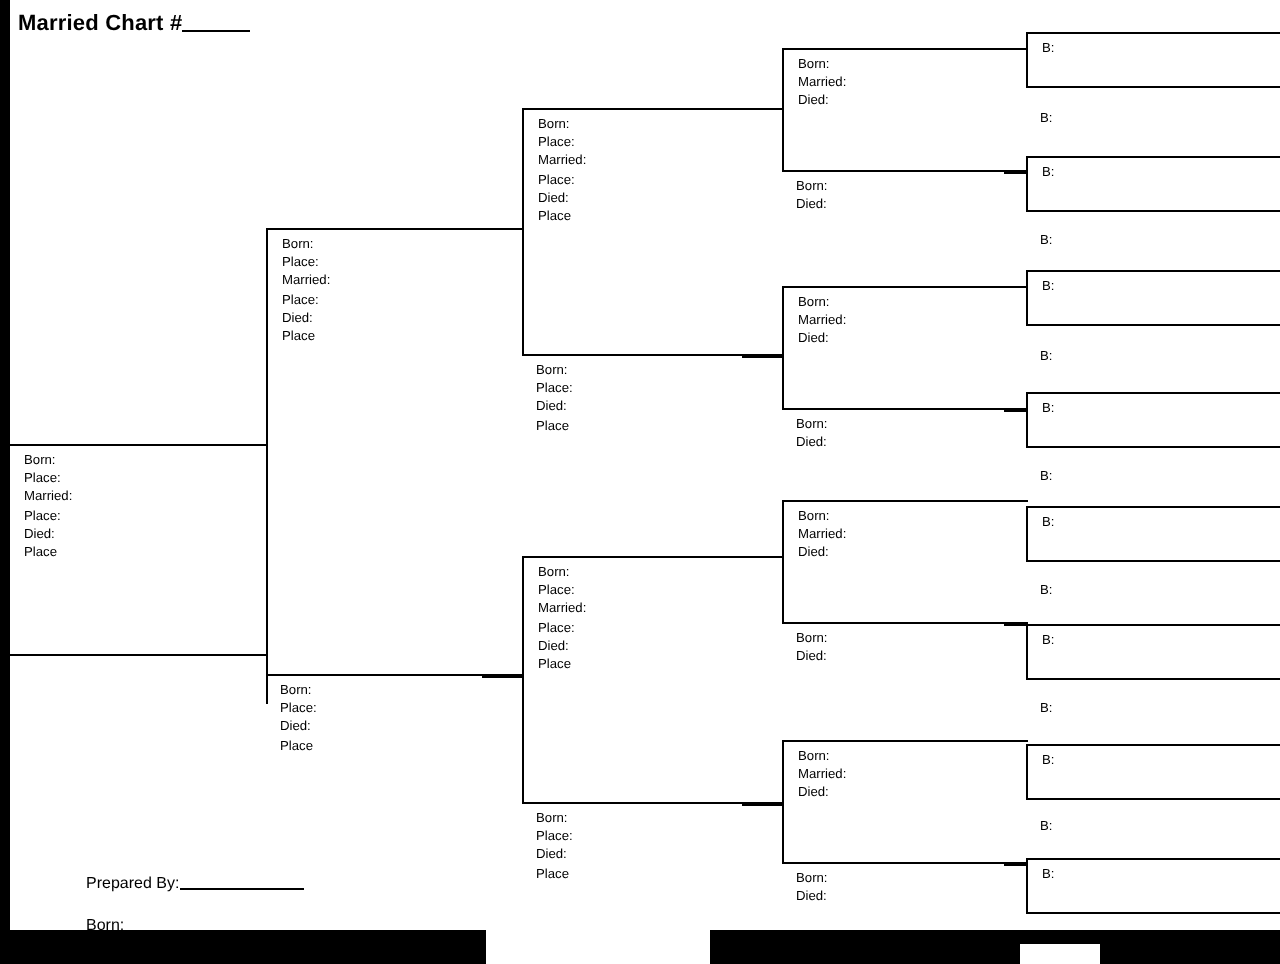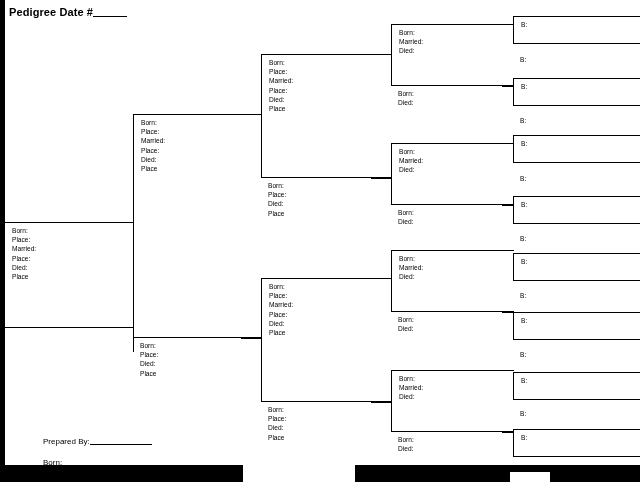--- a/index.html
+++ b/index.html
@@ -112,21 +112,21 @@
 </head>
 <body>
 
 <div id="page">
 
   <div class="edge-left"></div>
   <div class="edge-bottom-a"></div>
   <div class="edge-bottom-b"></div>
   <div class="edge-bottom-c"></div>
 
-  <div class="title"><span>Pedigree Date #</span><span class="ul"></span></div>
+  <div class="title"><span>Married Chart #</span><span class="ul"></span></div>
 
   <div class="box" style="left:5px; top:222px; width:128px; height:106px; border-left:none;">
     <div class="lines" style="white-space: pre;">Born:
 Place:
 Married:
 Place:
 Died:
 Place</div>
   </div>
 

